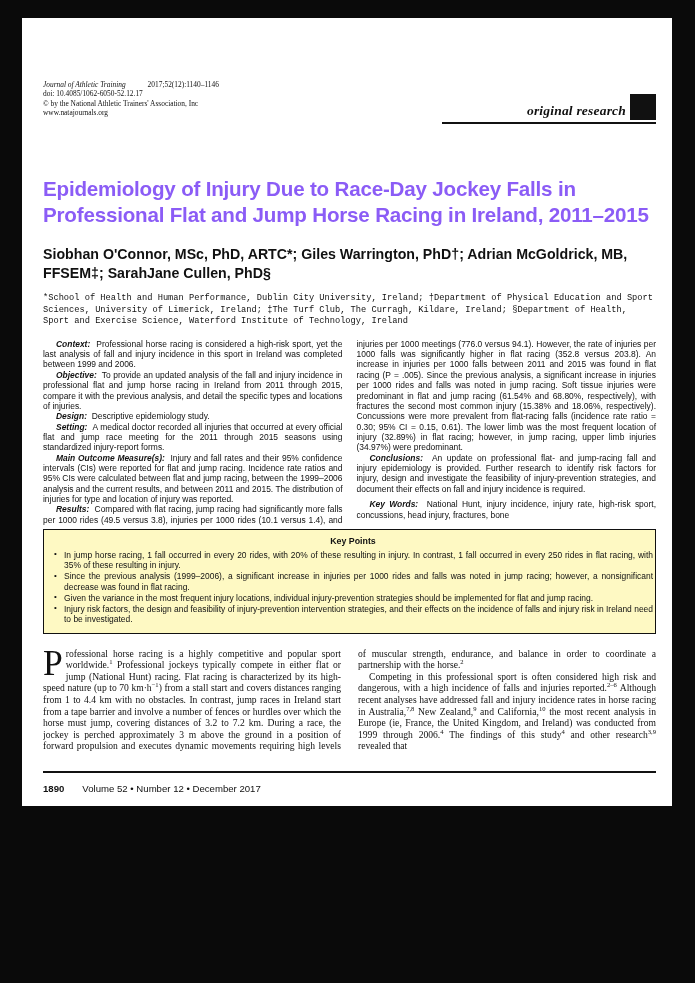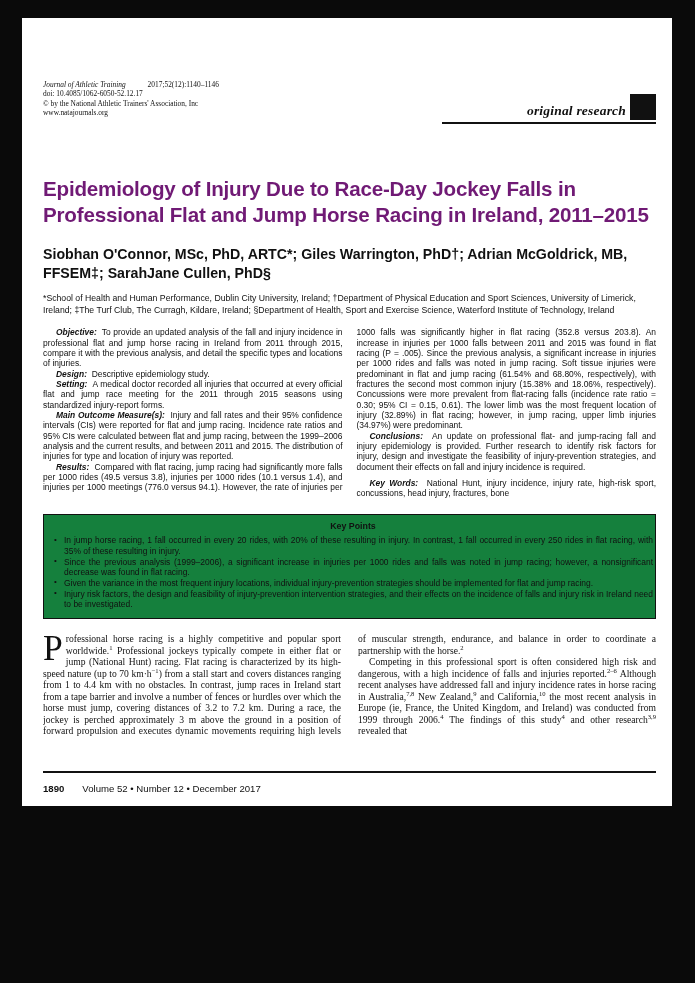--- a/index.html
+++ b/index.html
@@ -83,34 +83,34 @@
     height: 2.2px;
     background: #111;
   }
 
   
   .title {
     font-family: "Liberation Sans", sans-serif;
     font-weight: bold;
     font-size: 20.6px;
     line-height: 25.5px;
-    color: #701a75;
+    color: #8b5cf6;
     margin-top: 30px;
     letter-spacing: -0.2px;
   }
   .authors {
     font-family: "Liberation Sans", sans-serif;
     font-weight: bold;
     font-size: 14.2px;
     line-height: 18.5px;
     color: #111;
     margin-top: 18px;
   }
   .affiliations {
-    font-family: Liberation Sans, sans-serif;
+    font-family: Liberation Mono, monospace;
     font-size: 8.7px;
     line-height: 11.6px;
     color: #111;
     margin-top: 11px;
   }
 
   
   .abstract {
     margin-top: 11px;
     column-count: 2;
@@ -127,23 +127,23 @@
     text-indent: 13px;
   }
   .abstract .lead {
     font-weight: bold;
     font-style: italic;
   }
   .abstract .gap { margin-top: 5.5px; }
 
   
   .keypoints {
-    margin-top: 16px;
+    margin-top: 4px;
     border: 1.4px solid #111;
-    background: #15803d;
+    background: #fef9c3;
     padding: 6px 2px 8px 9px;
   }
   .kp-title {
     font-family: "Liberation Sans", sans-serif;
     font-weight: bold;
     font-size: 8.8px;
     text-align: center;
     color: #111;
     margin-bottom: 4px;
   }
@@ -244,20 +244,21 @@
           </div>
           <div class="masthead-rule"></div>
         </div>
       </div>
 
       <div class="title">Epidemiology of Injury Due to Race-Day Jockey Falls in Professional Flat and Jump Horse Racing in Ireland, 2011–2015</div>
       <div class="authors">Siobhan O'Connor, MSc, PhD, ARTC*; Giles Warrington, PhD†; Adrian McGoldrick, MB, FFSEM‡; SarahJane Cullen, PhD§</div>
       <div class="affiliations">*School of Health and Human Performance, Dublin City University, Ireland; †Department of Physical Education and Sport Sciences, University of Limerick, Ireland; ‡The Turf Club, The Curragh, Kildare, Ireland; §Department of Health, Sport and Exercise Science, Waterford Institute of Technology, Ireland</div>
 
       <div class="abstract">
+        <p><span class="lead">Context:</span>&nbsp;&nbsp;<span>Professional horse racing is considered a high-risk sport, yet the last analysis of fall and injury incidence in this sport in Ireland was completed between 1999 and 2006.</span></p>
         <p><span class="lead">Objective:</span>&nbsp;&nbsp;<span>To provide an updated analysis of the fall and injury incidence in professional flat and jump horse racing in Ireland from 2011 through 2015, compare it with the previous analysis, and detail the specific types and locations of injuries.</span></p>
         <p><span class="lead">Design:</span>&nbsp;&nbsp;<span>Descriptive epidemiology study.</span></p>
         <p><span class="lead">Setting:</span>&nbsp;&nbsp;<span>A medical doctor recorded all injuries that occurred at every official flat and jump race meeting for the 2011 through 2015 seasons using standardized injury-report forms.</span></p>
         <p><span class="lead">Main Outcome Measure(s):</span>&nbsp;&nbsp;<span>Injury and fall rates and their 95% confidence intervals (CIs) were reported for flat and jump racing. Incidence rate ratios and 95% CIs were calculated between flat and jump racing, between the 1999–2006 analysis and the current results, and between 2011 and 2015. The distribution of injuries for type and location of injury was reported.</span></p>
         <p><span class="lead">Results:</span>&nbsp;&nbsp;<span>Compared with flat racing, jump racing had significantly more falls per 1000 rides (49.5 versus 3.8), injuries per 1000 rides (10.1 versus 1.4), and injuries per 1000 meetings (776.0 versus 94.1). However, the rate of injuries per 1000 falls was significantly higher in flat racing (352.8 versus 203.8). An increase in injuries per 1000 falls between 2011 and 2015 was found in flat racing (P = .005). Since the previous analysis, a significant increase in injuries per 1000 rides and falls was noted in jump racing. Soft tissue injuries were predominant in flat and jump racing (61.54% and 68.80%, respectively), with fractures the second most common injury (15.38% and 18.06%, respectively). Concussions were more prevalent from flat-racing falls (incidence rate ratio = 0.30; 95% CI = 0.15, 0.61). The lower limb was the most frequent location of injury (32.89%) in flat racing; however, in jump racing, upper limb injuries (34.97%) were predominant.</span></p>
         <p><span class="lead">Conclusions:</span>&nbsp;&nbsp;<span>An update on professional flat- and jump-racing fall and injury epidemiology is provided. Further research to identify risk factors for injury, design and investigate the feasibility of injury-prevention strategies, and document their effects on fall and injury incidence is required.</span></p>
         <p class="gap"><span class="lead">Key Words:</span>&nbsp;&nbsp;<span>National Hunt, injury incidence, injury rate, high-risk sport, concussions, head injury, fractures, bone</span></p>
       </div>
 
       <div class="keypoints">

